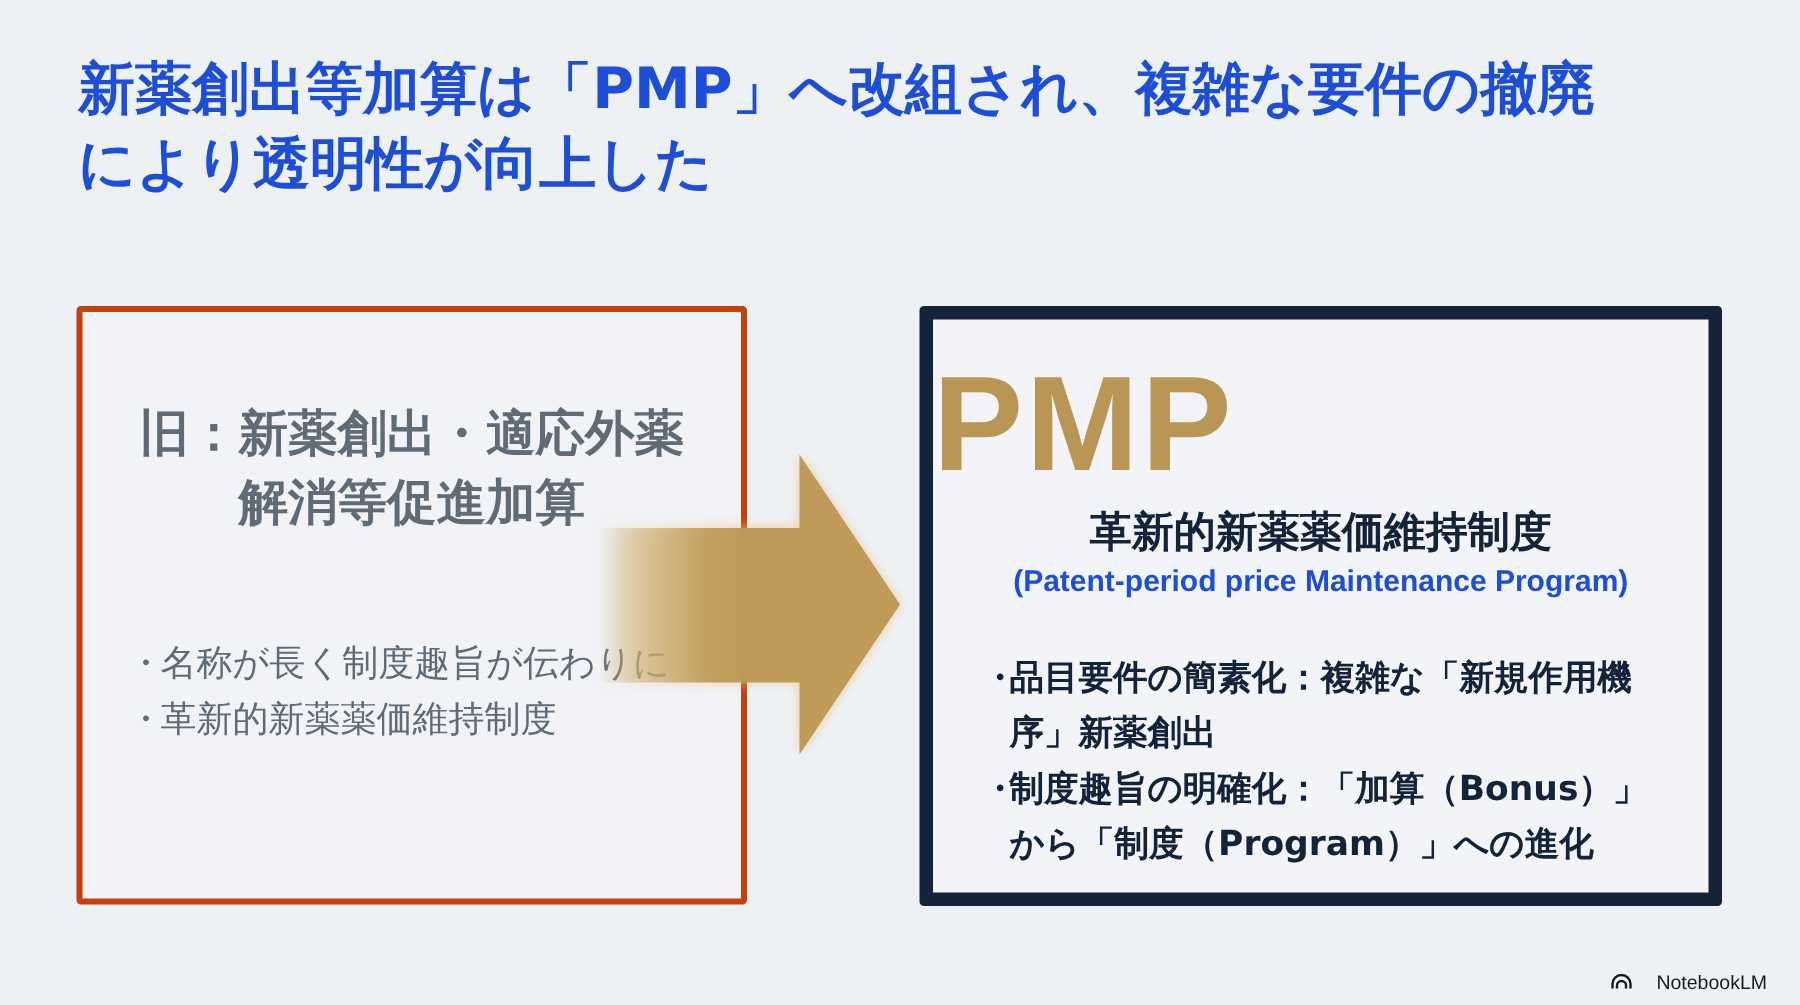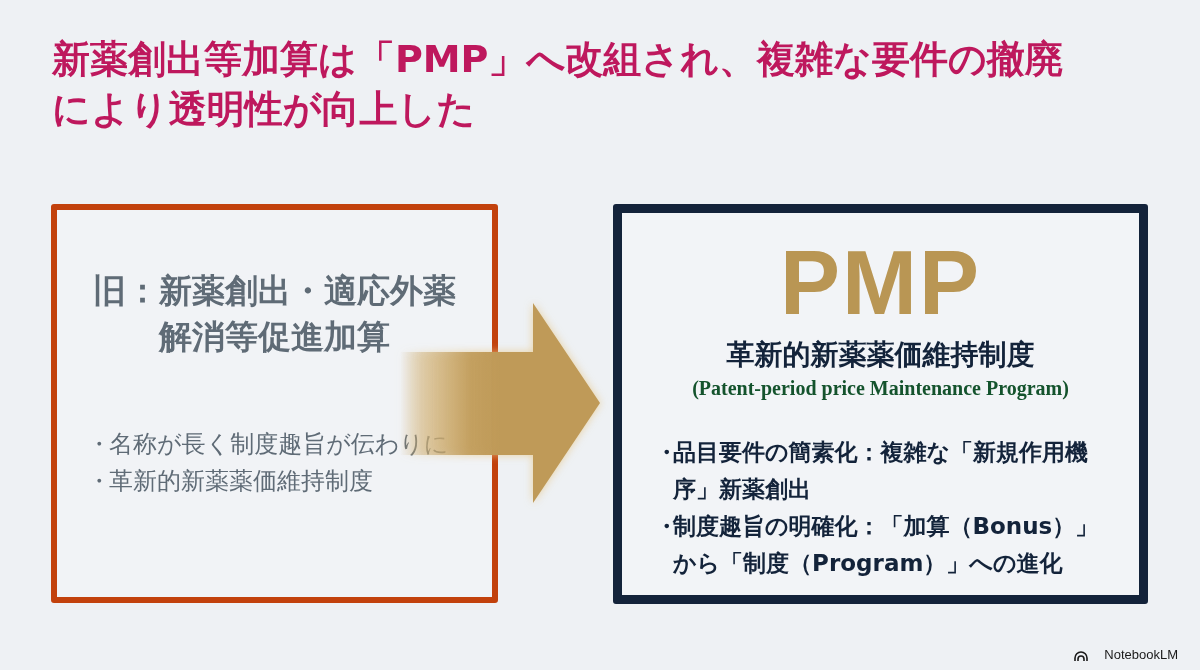--- a/index.html
+++ b/index.html
@@ -15,33 +15,33 @@
       font-family: "DejaVu Sans", "Liberation Sans", sans-serif;
     }
     .title {
       position: absolute;
       left: 52px;
       top: 34px;
       width: 1100px;
       font-size: 38px;
       font-weight: bold;
       line-height: 50px;
-      color: #be185d;
+      color: #1d4ed8;
       letter-spacing: 0px;
     }
     .title .line { display: block; white-space: nowrap; }
 
     .box-old {
       position: absolute;
       left: 51px;
       top: 204px;
       width: 447px;
       height: 399px;
       box-sizing: border-box;
-      border: 6px solid #c2410c;
+      border: 4px solid #c2410c;
       border-radius: 3px;
       background: #f1f3f6;
     }
     .box-old .heading {
       position: absolute;
       left: 0;
       right: 0;
       top: 58px;
       text-align: center;
       font-size: 33px;
@@ -82,21 +82,21 @@
       box-sizing: border-box;
       border: 9px solid #13233a;
       border-radius: 3px;
       background: #f2f4f7;
     }
     .box-new .acronym {
       position: absolute;
       left: 0;
       right: 0;
       top: 20px;
-      text-align: center;
+      text-align: left;
       font-family: "Liberation Sans", sans-serif;
       font-size: 90px;
       font-weight: bold;
       line-height: 100px;
       color: #b99654;
       letter-spacing: 2px;
     }
     .box-new .jp-name {
       position: absolute;
       left: 0;
@@ -108,25 +108,25 @@
       line-height: 36px;
       color: #13233a;
       white-space: nowrap;
     }
     .box-new .en-name {
       position: absolute;
       left: 0;
       right: 0;
       top: 161px;
       text-align: center;
-      font-family: Liberation Serif, serif;
+      font-family: Liberation Sans, sans-serif;
       font-size: 20px;
       font-weight: bold;
       line-height: 28px;
-      color: #14532d;
+      color: #1d4ed8;
       white-space: nowrap;
     }
     .box-new .bullets {
       position: absolute;
       left: 33px;
       top: 221px;
       width: 480px;
       margin: 0;
       padding: 0;
       list-style: none;
@@ -144,21 +144,21 @@
       width: 205px;
       height: 210px;
       filter: drop-shadow(0 0 4px rgba(230, 200, 140, 0.8));
     }
 
     .brand {
       position: absolute;
       right: 22px;
       bottom: 8px;
       display: flex;
-      align-items: flex-end;
+      align-items: center;
       gap: 16px;
       font-family: "Liberation Sans", sans-serif;
       font-size: 13px;
       color: #1a1a1a;
     }
     .brand svg { display: block; }
   </style>
 </head>
 <body>
 

